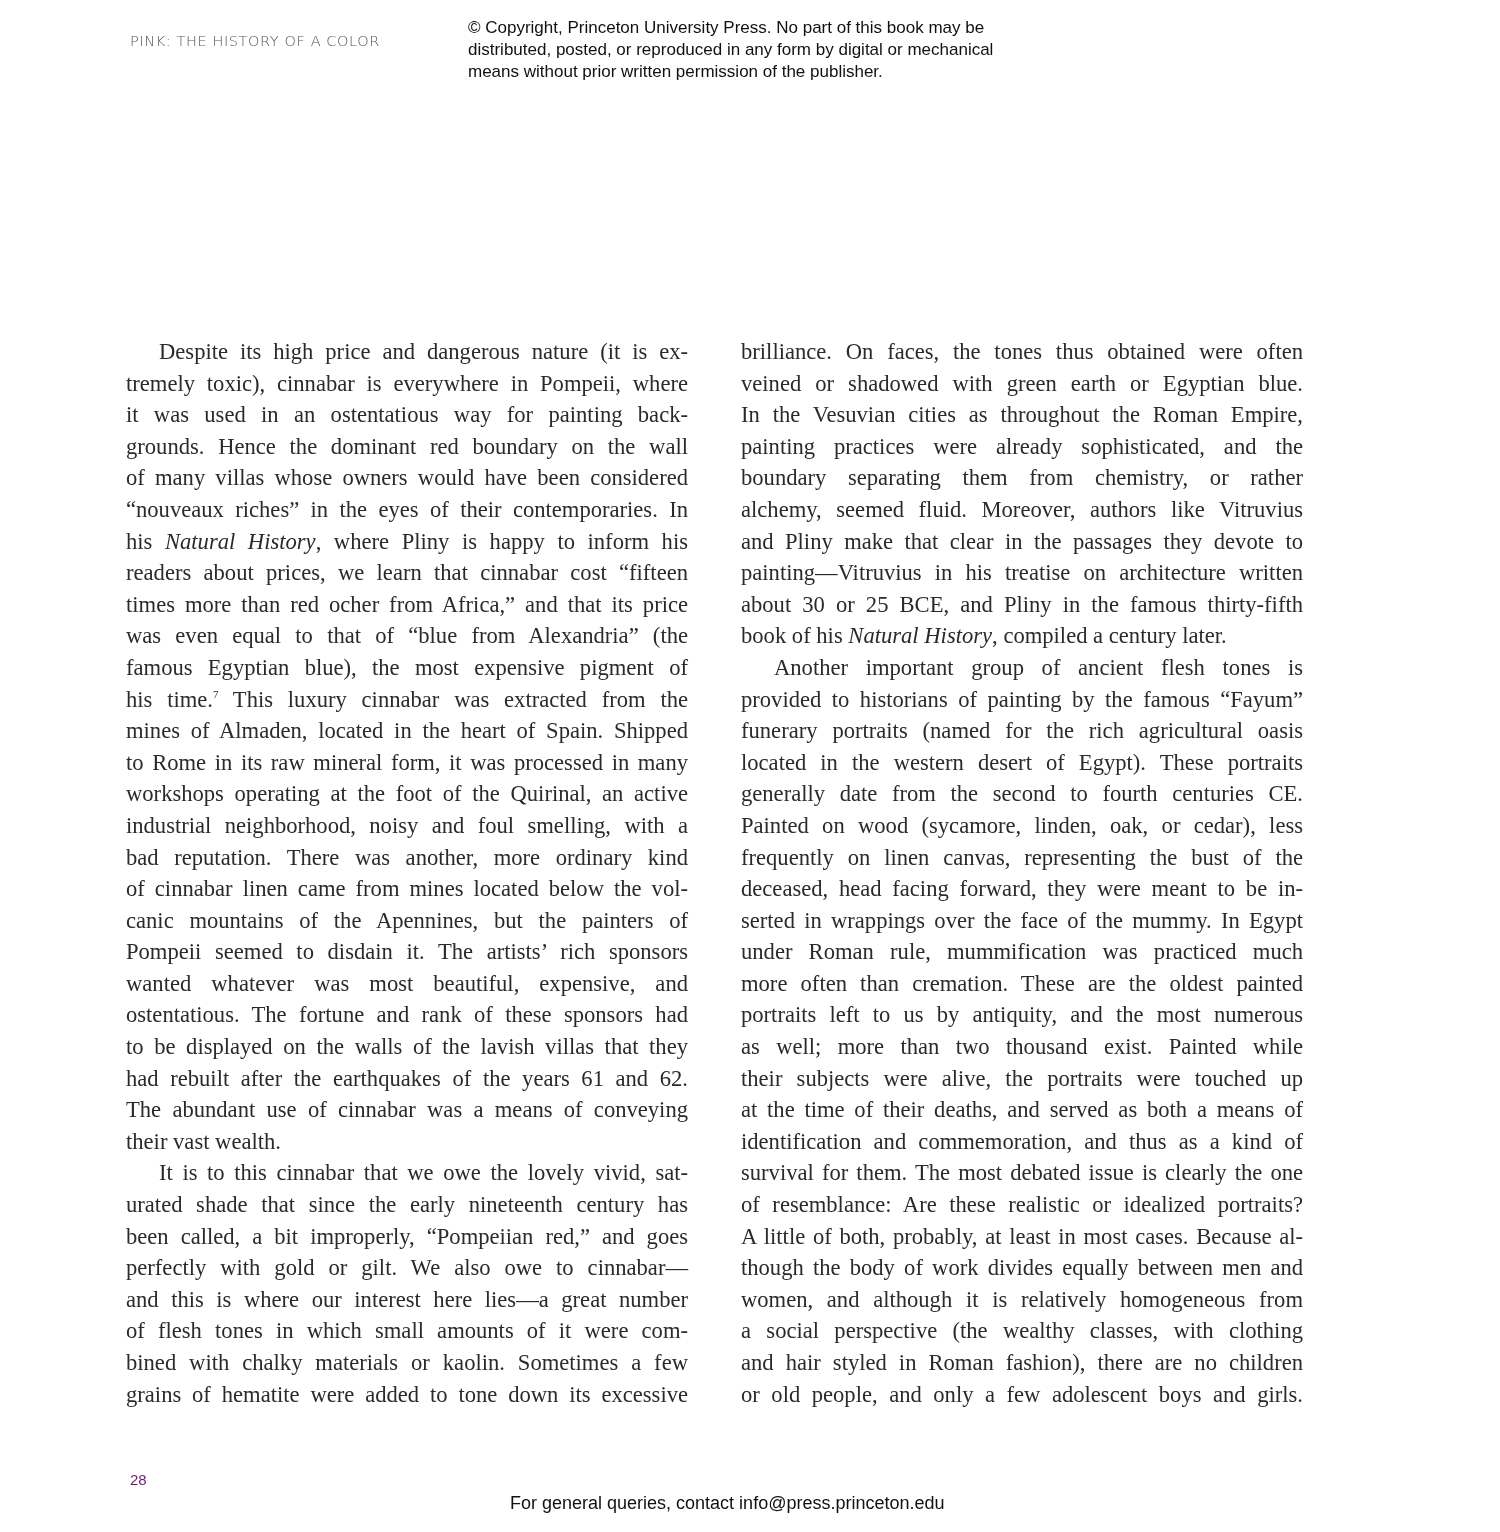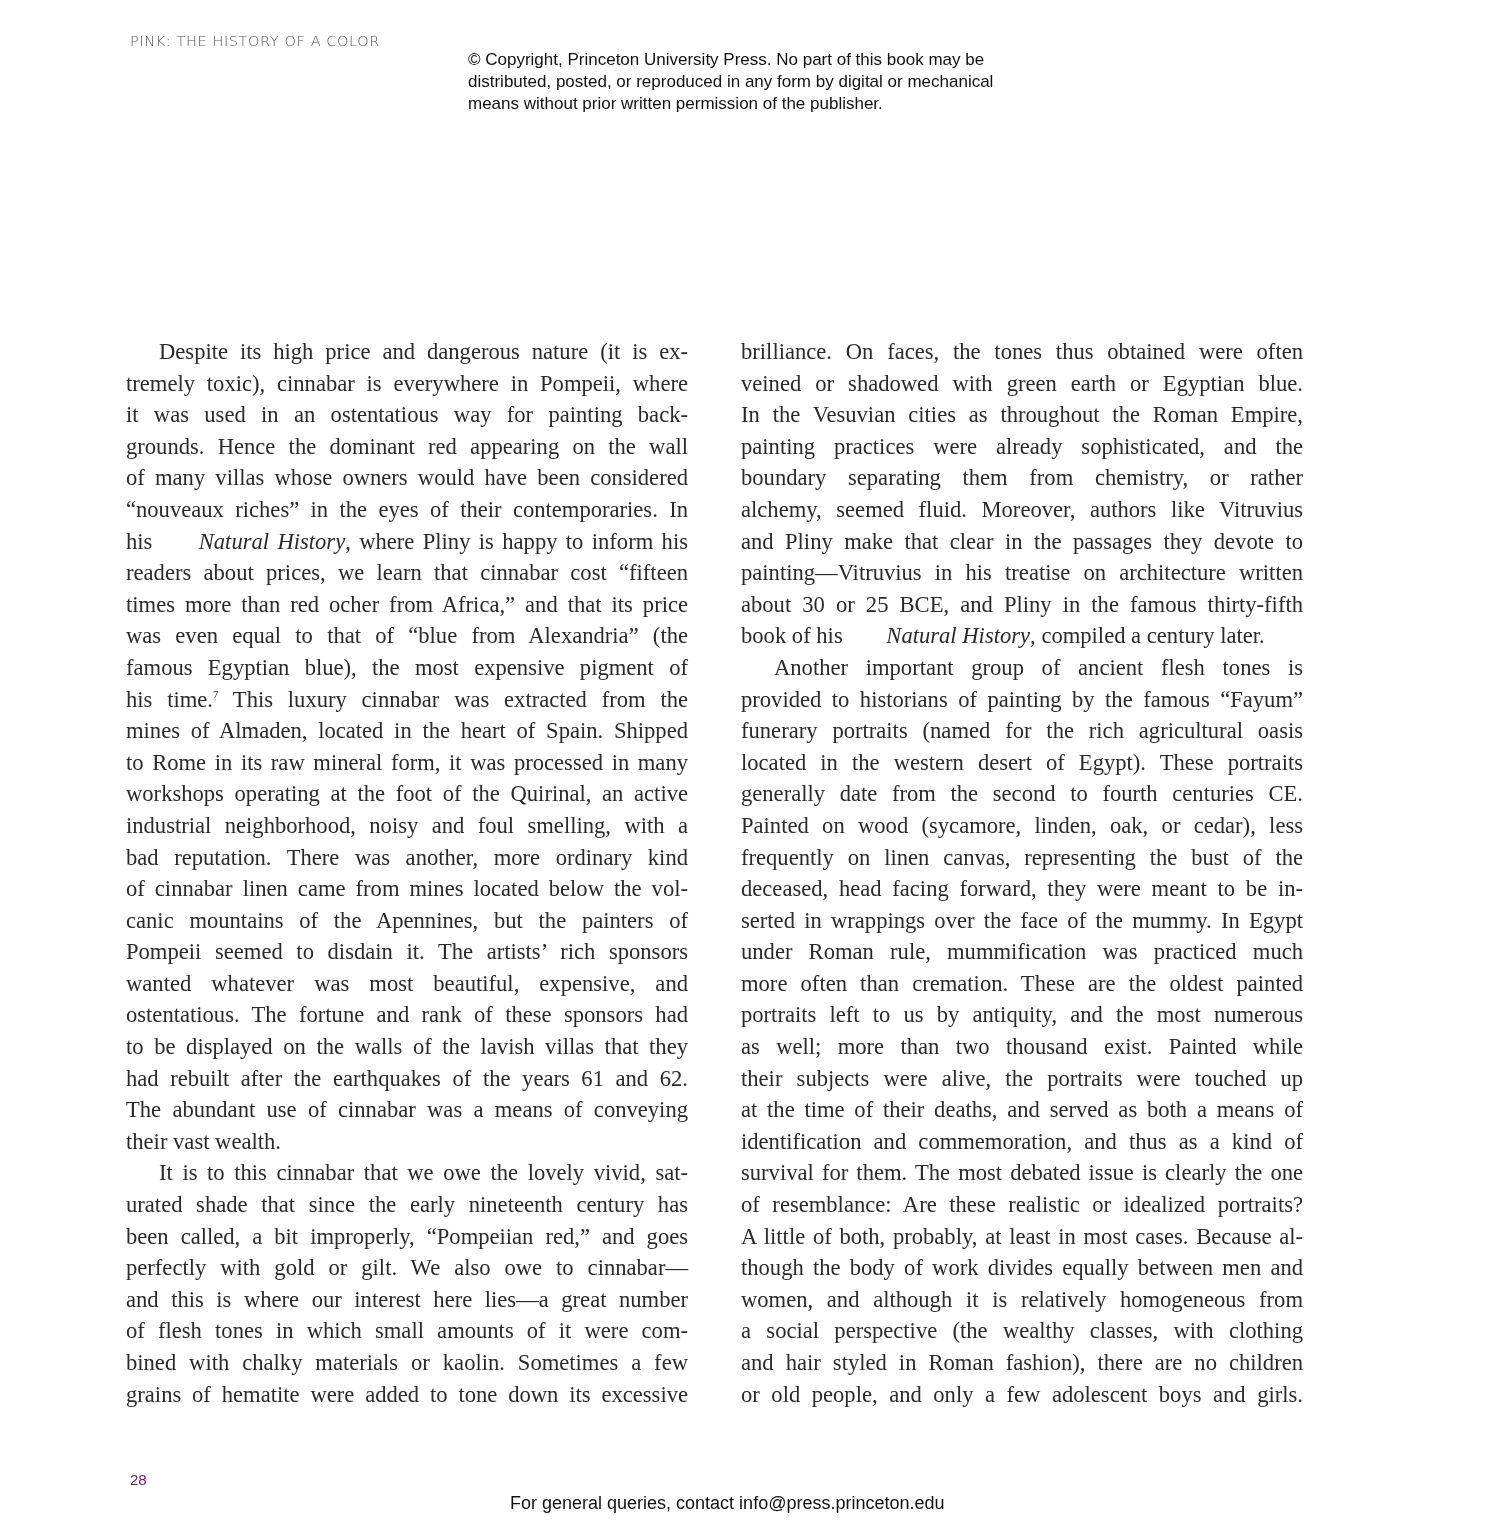--- a/index.html
+++ b/index.html
@@ -26,21 +26,20 @@
     }
     .copyright {
       position: absolute;
       left: 468px;
       top: 17px;
       width: 580px;
       font-family: "Liberation Sans", sans-serif;
       font-size: 17px;
       line-height: 22px;
       color: #111111;
-      margin-top: 32px;
     }
     .copyright div { white-space: nowrap; }
     .column {
       position: absolute;
       top: 336px;
       width: 562px;
       font-family: "Liberation Serif", serif;
       font-size: 22.6px;
       color: #2a2a2a;
     }
@@ -54,21 +53,21 @@
       text-align-last: justify;
       overflow: visible;
     }
     .line.last {
       text-align: center;
       text-align-last: left;
     }
     .line.indent {
       text-indent: 33px;
     }
-    .line em { font-style: italic; margin-left: 38px; }
+    .line em { font-style: italic; }
     sup.fn {
       font-size: 11px;
       vertical-align: 9px;
       line-height: 0;
     }
     .page-number {
       position: absolute;
       left: 130px;
       top: 1471px;
       font-family: "Liberation Sans", sans-serif;
@@ -93,21 +92,21 @@
 <div class="copyright">
   <div>© Copyright, Princeton University Press. No part of this book may be</div>
   <div>distributed, posted, or reproduced in any form by digital or mechanical</div>
   <div>means without prior written permission of the publisher.</div>
 </div>
 
 <div class="column col-left">
   <div class="line indent">Despite its high price and dangerous nature (it is ex-</div>
   <div class="line">tremely toxic), cinnabar is everywhere in Pompeii, where</div>
   <div class="line">it was used in an ostentatious way for painting back-</div>
-  <div class="line">grounds. Hence the dominant red appearing on the wall</div>
+  <div class="line">grounds. Hence the dominant red boundary on the wall</div>
   <div class="line">of many villas whose owners would have been considered</div>
   <div class="line">“nouveaux riches” in the eyes of their contemporaries. In</div>
   <div class="line"><span>his </span><em>Natural History</em><span>, where Pliny is happy to inform his</span></div>
   <div class="line">readers about prices, we learn that cinnabar cost “fifteen</div>
   <div class="line">times more than red ocher from Africa,” and that its price</div>
   <div class="line">was even equal to that of “blue from Alexandria” (the</div>
   <div class="line">famous Egyptian blue), the most expensive pigment of</div>
   <div class="line"><span>his time.</span><sup class="fn">7</sup><span> This luxury cinnabar was extracted from the</span></div>
   <div class="line">mines of Almaden, located in the heart of Spain. Shipped</div>
   <div class="line">to Rome in its raw mineral form, it was processed in many</div>

